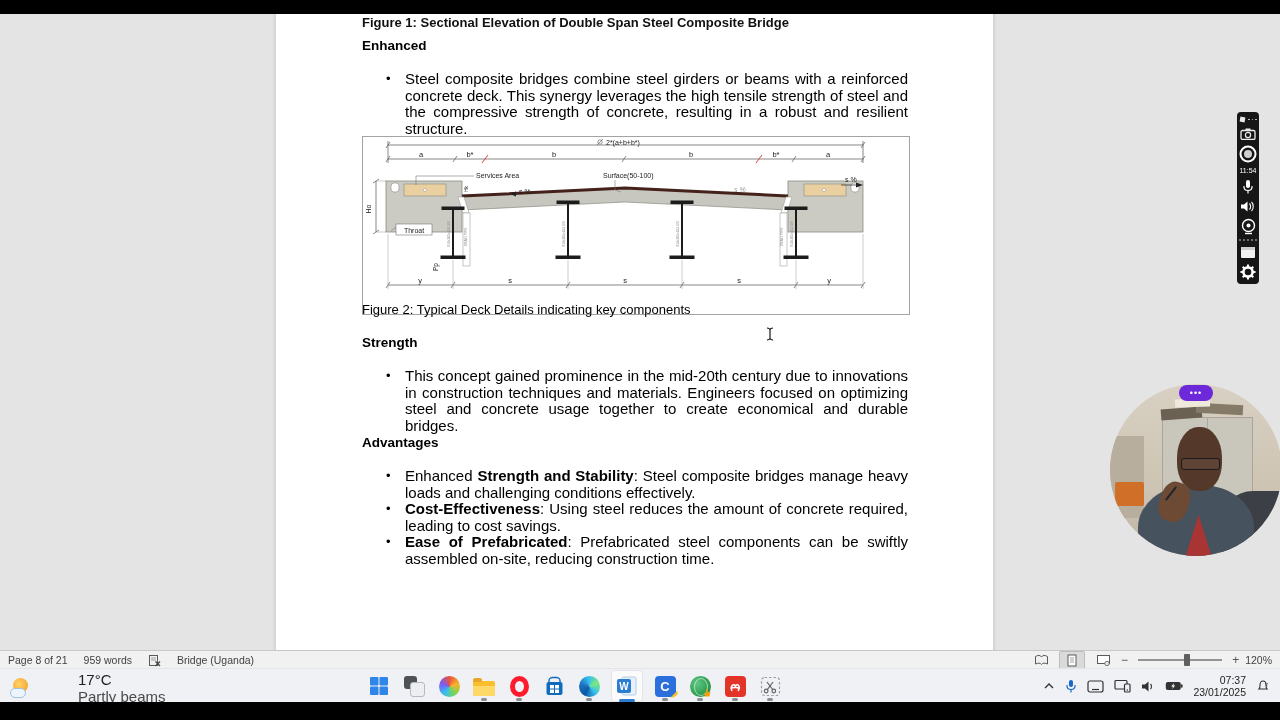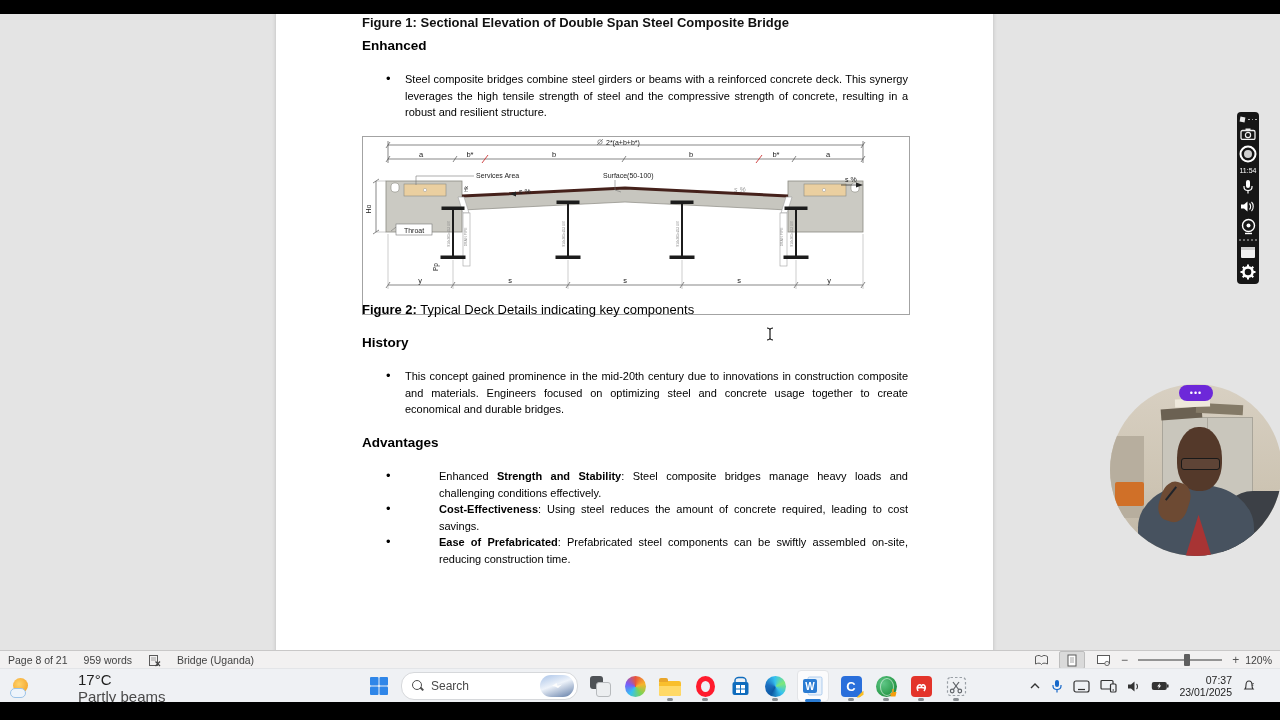--- a/index.html
+++ b/index.html
@@ -11,29 +11,29 @@
 
   
   .word-canvas{position:absolute;left:0;top:14px;width:1280px;height:636px;background:#e4e4e4;}
   .doc-page{position:absolute;left:276px;top:-14px;width:717px;height:664px;background:#fff;
     box-shadow:0 0 4px rgba(0,0,0,.18);}
   .doc-page *{line-height:16.5px;}
   .cutcap{position:absolute;left:86px;top:15px;font-size:13px;font-weight:700;color:#111;white-space:nowrap;}
   .h-doc{position:absolute;left:86px;font-size:13.5px;font-weight:700;color:#000;}
   .bullet-row{position:absolute;left:110px;width:522px;display:flex;}
   .bullet-dot{width:19px;font-size:13px;color:#000;flex:0 0 19px;}
-  .bullet-text{width:503px;font-size:11px;color:#000;text-align:justify;}
+  .bullet-text{width:503px;font-size:15px;color:#000;text-align:justify;}
   .caption{position:absolute;left:86px;font-size:13px;color:#000;}
-  .caption b{font-weight:700;}
+  .caption b{font-weight:400;}
   .fig-frame{position:absolute;left:86px;top:136px;width:546px;height:177px;border:1px solid #a3a3a3;background:#fff;}
   .fig-frame svg{display:block;}
   .fig-frame text{font-family:"Liberation Sans",sans-serif;}
   .adv-stack{position:absolute;left:110px;top:468px;width:522px;}
   .adv-stack .row{display:flex;}
-  .adv-stack .row .bullet-text{width:503px;margin-left:34px;}
+  .adv-stack .row .bullet-text{width:503px;}
 
   
   .status-bar{position:absolute;left:0;top:650px;width:1280px;height:18px;background:#f2f1f1;
     border-top:1px solid #c9c8c8;display:flex;align-items:center;font-size:10.5px;color:#424242;}
   .sb-left{display:flex;align-items:center;gap:16px;padding-left:8px;}
   .sb-right{margin-left:auto;display:flex;align-items:center;gap:6px;padding-right:8px;}
   .sb-viewbtn{width:24px;height:16px;display:flex;align-items:center;justify-content:center;border-radius:2px;}
   .sb-viewbtn.sel{background:#dadada;border:1px solid #bdbdbd;}
   .zoom-track{position:relative;width:84px;height:2px;background:#949494;margin:0 4px;}
   .zoom-thumb{position:absolute;left:46px;top:-5px;width:6px;height:12px;background:#5f5f5f;border-radius:1px;}
@@ -77,21 +77,21 @@
   .cicon{position:relative;width:21px;height:21px;background:#2a6fdb;border-radius:4px;color:#fff;
     font-weight:700;font-size:13px;display:flex;align-items:center;justify-content:center;}
   .cicon::after{content:"";position:absolute;right:-2px;bottom:-1px;width:7px;height:7px;background:#fbbf24;
     clip-path:polygon(0 100%,100% 0,100% 60%,40% 100%);}
   .globe{position:relative;width:21px;height:21px;border-radius:50%;
     background:radial-gradient(circle at 35% 35%,#5fc787,#2e9e4f 60%,#1d6e37);}
   .globe::before{content:"";position:absolute;left:4px;top:2px;width:12px;height:16px;border:1px solid rgba(255,255,255,.55);border-radius:50%;}
   .globe::after{content:"";position:absolute;right:0px;bottom:0px;width:7px;height:8px;background:#f59e0b;
     clip-path:polygon(40% 0,60% 0,60% 45%,100% 45%,85% 100%,15% 100%,15% 55%,40% 55%);}
   .acrobat{width:21px;height:21px;background:#e3342a;border-radius:4px;display:flex;align-items:center;justify-content:center;}
-  .tray{position:absolute;right:14px;top:0;height:34px;display:flex;align-items:center;gap:10px;padding-right:10px;}
+  .tray{position:absolute;right:0;top:0;height:34px;display:flex;align-items:center;gap:10px;padding-right:10px;}
   .clock{display:flex;flex-direction:column;align-items:flex-end;font-size:10.5px;color:#1e1e1e;line-height:12px;}
   .tray-ic{display:flex;align-items:center;justify-content:center;}
 
   
   .recorder{position:absolute;left:1237px;top:112px;width:22px;height:172px;background:#161616;border-radius:4px;
     display:flex;flex-direction:column;align-items:center;justify-content:space-between;padding:4px 0;box-sizing:border-box;z-index:50;}
   .rec-timer{color:#fff;font-size:7px;}
   .rec-dots{display:flex;gap:2px;}
   .rec-dots i{width:2px;height:2px;border-radius:50%;background:#8d8d8d;}
   .pen-row{display:flex;align-items:center;gap:2px;}
@@ -280,25 +280,25 @@
             <polygon points="500,48 493,45.5 493,50.5" fill="#222"></polygon>
             <text x="482" y="45" font-size="7" fill="#222">s %</text>
           </g>
         </svg>
       </div>
 
       <div class="caption" style="top:302px;">
         <b>Figure 2:</b><span> Typical Deck Details indicating key components</span>
       </div>
 
-      <div class="h-doc" style="top:335px;">History</div>
+      <div class="h-doc" style="top:335px;">Strength</div>
 
       <div class="bullet-row" style="top:368px;">
         <div class="bullet-dot">•</div>
-        <div class="bullet-text">This concept gained prominence in the mid-20th century due to innovations in construction composite and materials. Engineers focused on optimizing steel and concrete usage together to create economical and durable bridges.</div>
+        <div class="bullet-text">This concept gained prominence in the mid-20th century due to innovations in construction techniques and materials. Engineers focused on optimizing steel and concrete usage together to create economical and durable bridges.</div>
       </div>
 
       <div class="h-doc" style="top:435px;">Advantages</div>
 
       <div class="adv-stack">
         <div class="row">
           <div class="bullet-dot">•</div>
           <div class="bullet-text"><span>Enhanced </span><b>Strength and Stability</b><span>: Steel composite bridges manage heavy loads and challenging conditions effectively.</span></div>
         </div>
         <div class="row">
@@ -372,25 +372,20 @@
 
     <div class="tb-center">
       <div class="tb-icon">
         <svg width="20" height="20">
           <rect x="1" y="1" width="8.5" height="8.5" rx="1" fill="#2f86e8"></rect>
             <rect x="10.5" y="1" width="8.5" height="8.5" rx="1" fill="#2f86e8"></rect>
           <rect x="1" y="10.5" width="8.5" height="8.5" rx="1" fill="#2f86e8"></rect>
             <rect x="10.5" y="10.5" width="8.5" height="8.5" rx="1" fill="#2f86e8"></rect>
         </svg>
       </div>
-      <div class="search-pill">
-        <span class="search-mag"></span>
-        <span class="search-label">Search</span>
-        <span class="search-img"></span>
-      </div>
       <div class="tb-icon">
           <span class="taskview">
             <span class="back"></span>
             <span class="front"></span>
           </span>
         </div>
       <div class="tb-icon">
           <span class="copilot"></span>
         </div>
       <div class="tb-icon">

